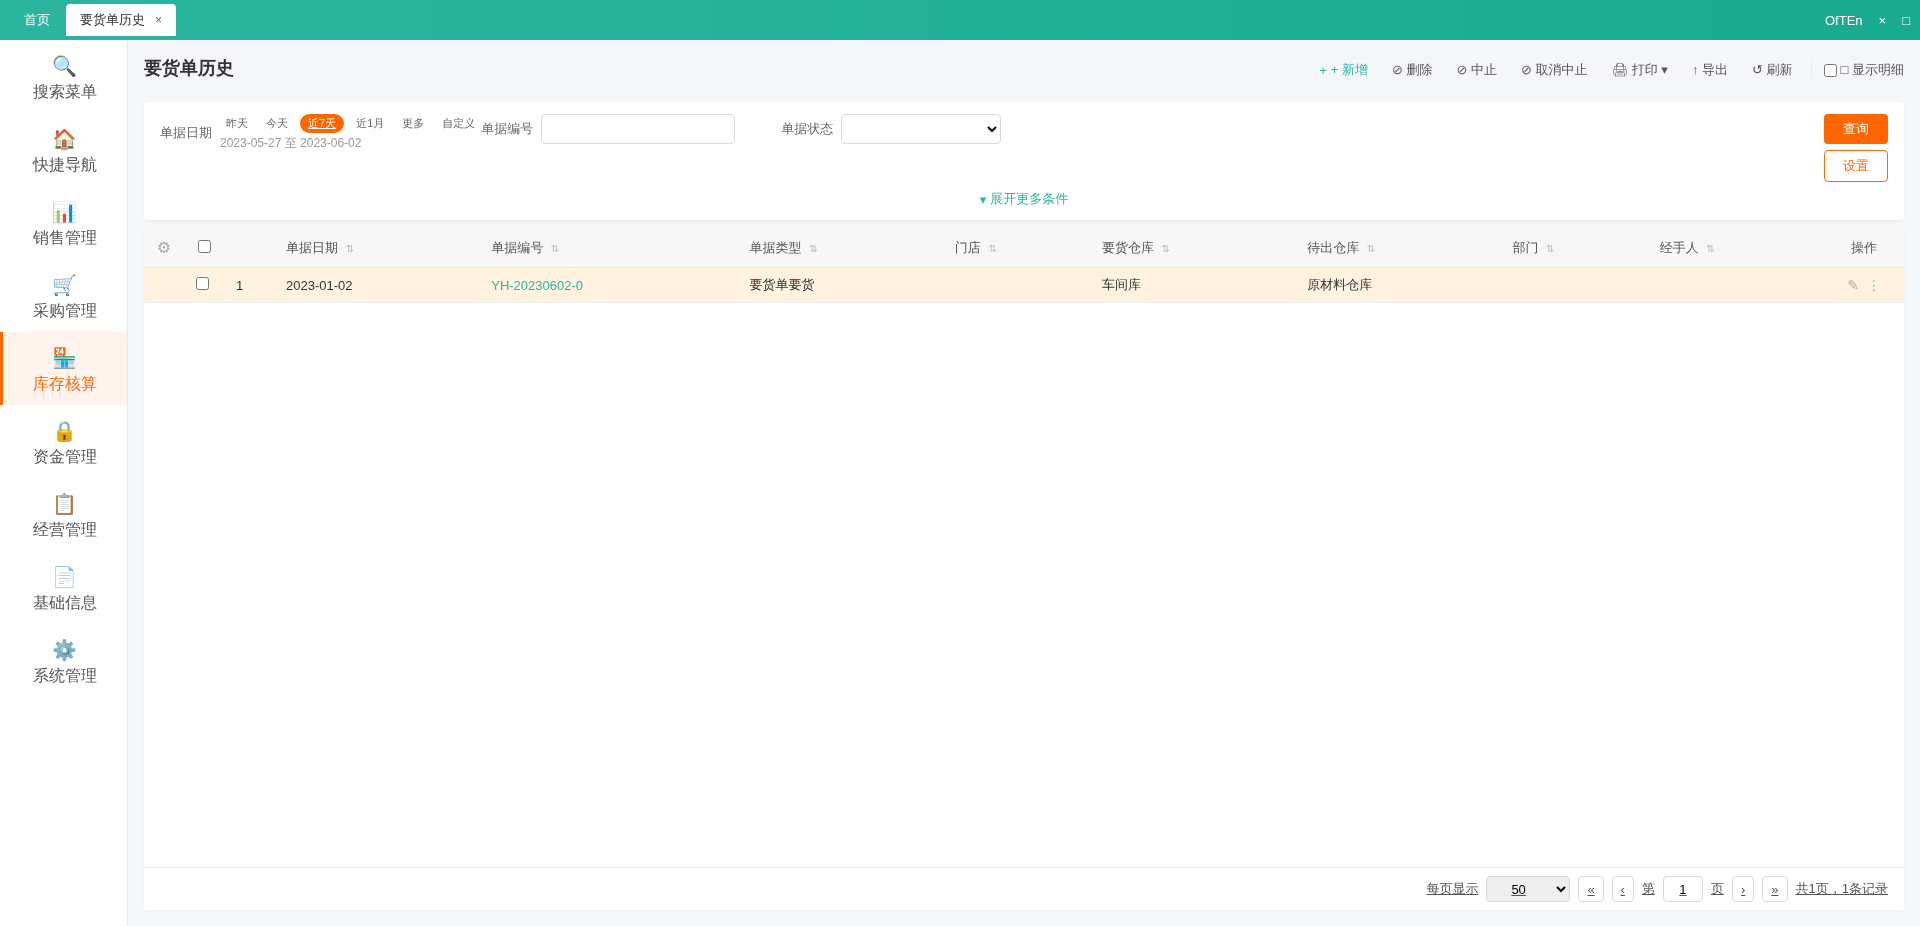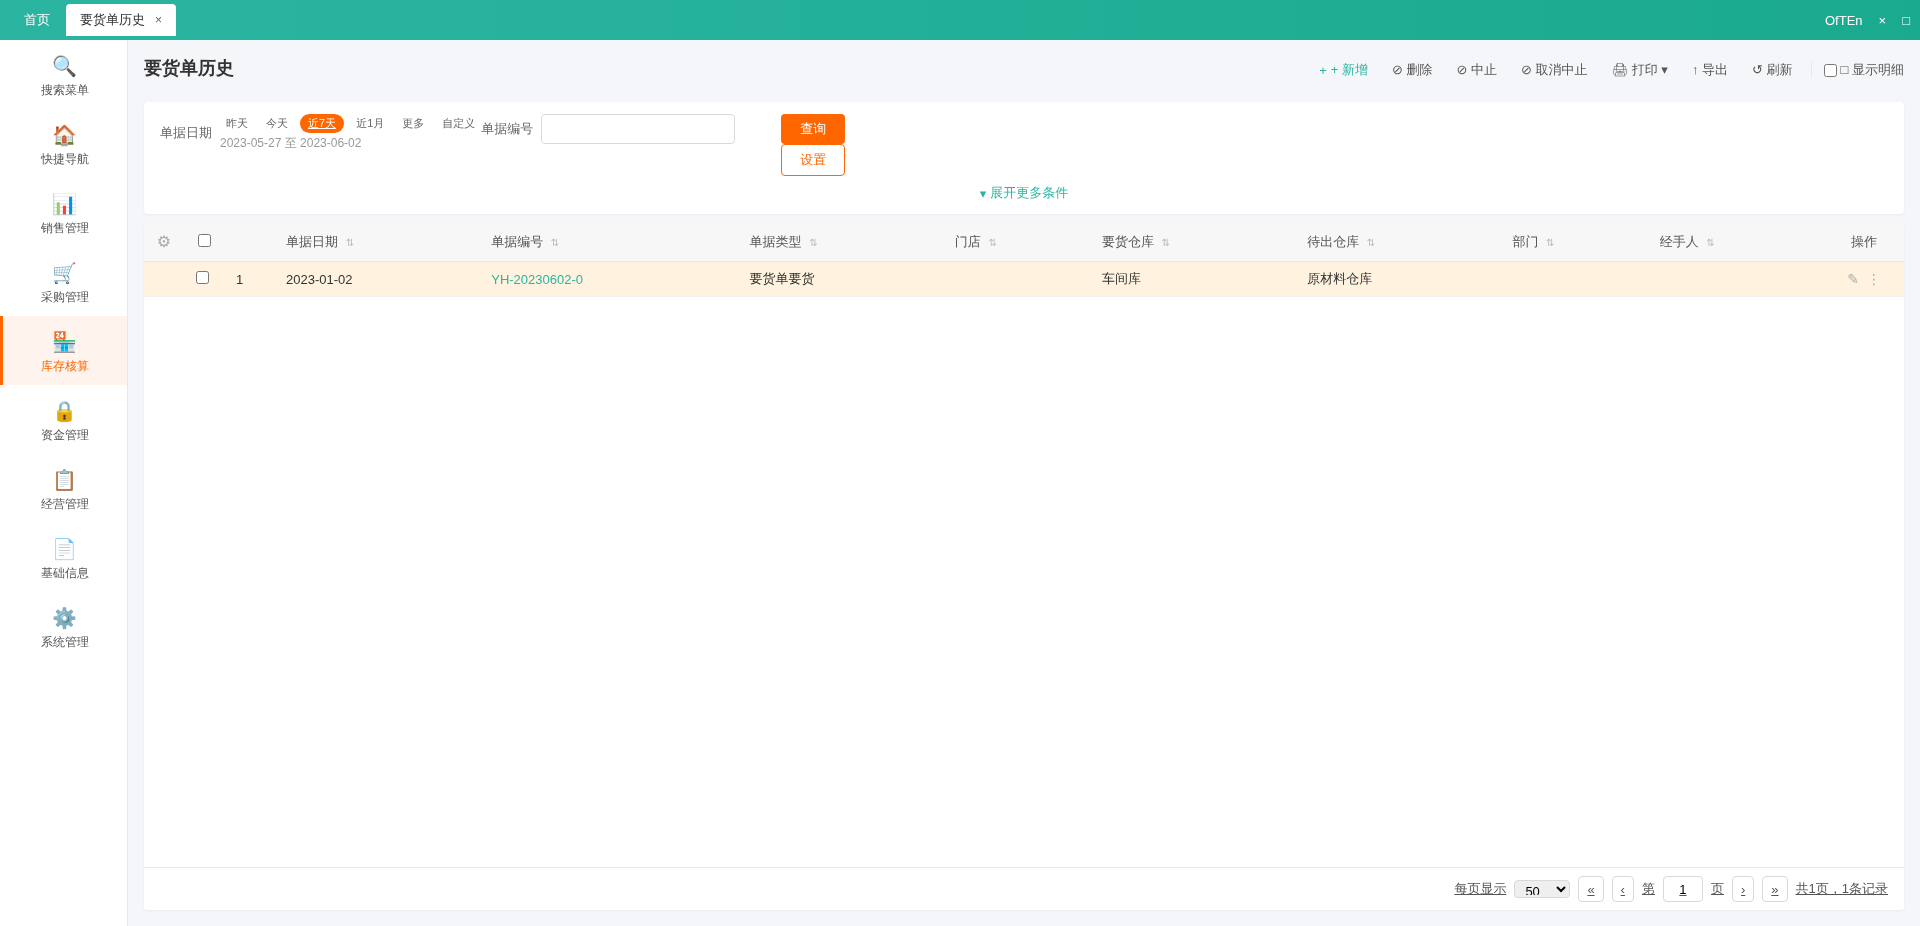--- a/index.html
+++ b/index.html
@@ -61,21 +61,21 @@
       color: #555;
       border-left: 3px solid transparent;
       transition: all 0.2s;
     }
     .sidebar-item.active {
       background: #fff3ed;
       color: #ff6600;
       border-left: 3px solid #ff6600;
     }
     .sidebar-icon { font-size: 20px; margin-bottom: 4px; }
-    .sidebar-label { font-size: 12px; }
+    .sidebar-label { font-size: 16px; }
 
     
     .content {
       flex: 1;
       display: flex;
       flex-direction: column;
       padding: 16px;
       overflow: hidden;
       background: #f5f6fa;
     }
@@ -232,23 +232,23 @@
       background: white;
       border-top: 1px solid #e8e8e8;
       gap: 8px;
       font-size: 13px;
       color: #555;
       text-decoration: underline;
     }
     .pagination-select {
       border: 1px solid #d9d9d9;
       border-radius: 4px;
-      padding: 2px 6px;
-      font-size: 13px;
-      height: 18px;
+      padding: 2px 20px;
+      font-size: 13px;
+      height: 26px;
     }
     .pagination-btn {
       border: 1px solid #d9d9d9;
       border-radius: 4px;
       background: white;
       padding: 2px 8px;
       cursor: pointer;
       color: #555;
       font-size: 13px;
       height: 26px;
@@ -288,20 +288,21 @@
     .filter-group-bill {
       flex: 0 0 auto;
       min-width: 300px;
     }
     .filter-group-status {
       flex: 1;
     }
     .filter-actions-col {
       display: flex;
       flex-direction: column;
+      gap: 6px;
       flex-shrink: 0;
     }
     .date-col {
       display: flex;
       flex-direction: column;
     }
     .date-shortcuts-row {
       display: flex;
       align-items: center;
       gap: 6px;
@@ -419,20 +420,26 @@
             </div>
             <div class="date-range">2023-05-27 至 2023-06-02</div>
           </div>
         </div>
 
         <div class="filter-group filter-group-bill">
           <span class="filter-label">单据编号</span>
           <input class="filter-input" type="text" placeholder="" style="">
         </div>
 
+        <div class="filter-group filter-group-status">
+          <span class="filter-label">单据状态</span>
+          <select class="filter-select">
+            <option value=""></option>
+          </select>
+        </div>
 
         <div class="filter-actions-col">
           <button class="btn-query">查询</button>
           <button class="btn-setting">设置</button>
         </div>
       </div>
 
       <div class="expand-more">
         <span>▾</span>
         <span>展开更多条件</span>

